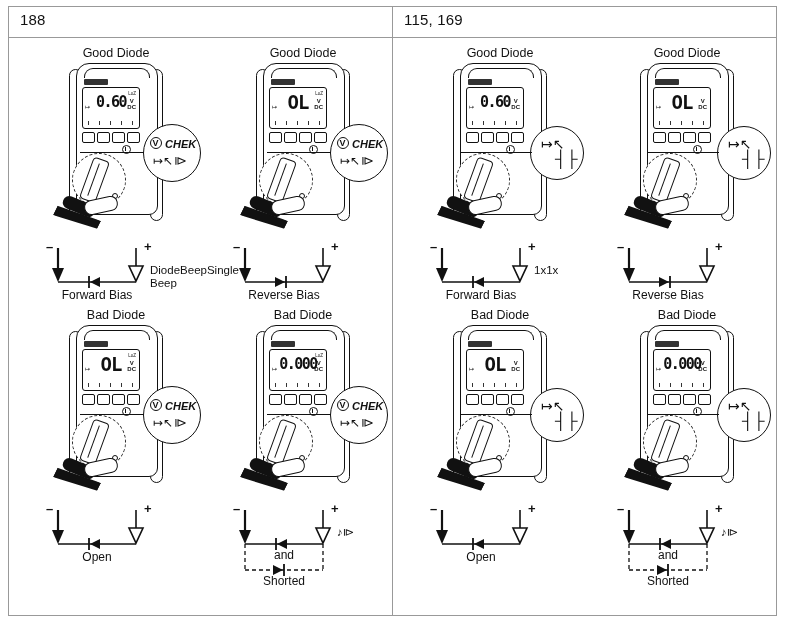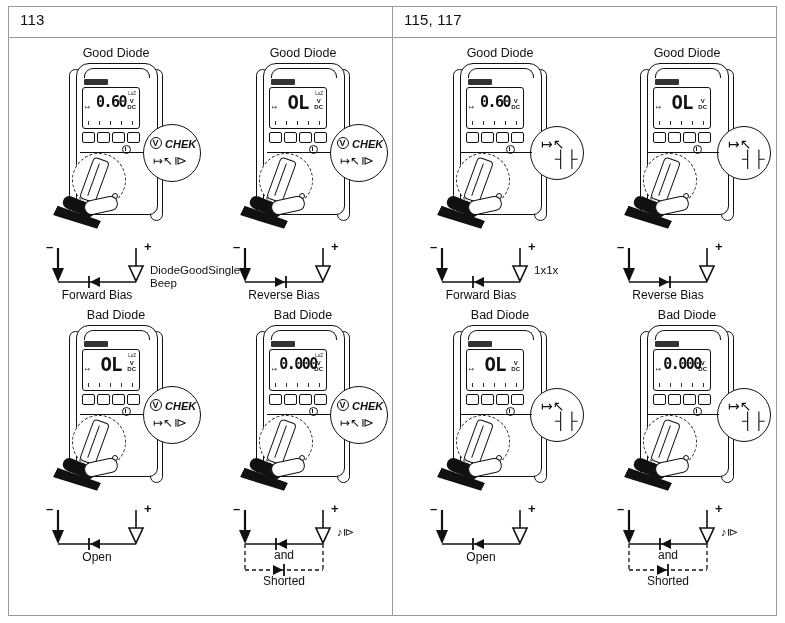--- a/index.html
+++ b/index.html
@@ -66,22 +66,22 @@
   .leadline{position:absolute;height:1.4px;background:#111;}
 </style>
 </head>
 <body>
 
 <div id="figure">
   <div class="frame"></div>
   <div class="hdiv"></div>
   <div class="vdiv"></div>
 
-  <div class="panel-head" id="head-left">113</div>
-  <div class="panel-head" id="head-right">115, 117</div>
+  <div class="panel-head" id="head-left">188</div>
+  <div class="panel-head" id="head-right">115, 169</div>
 
   <div id="cells">
       <div class="cell" style="left: 18px; top: 46px;">
         <div class="caption">Good Diode</div>
         <div class="meter">
           <div class="earL"></div>
           <div class="earR"></div>
           <div class="shell"></div>
           <div class="brand"></div>
           <div class="lcd">
@@ -128,21 +128,21 @@
             <polygon points="28,26 40,26 34,40" fill="#111"></polygon>
             <path d="M112 6 L112 26" stroke="#111" stroke-width="1.6" fill="none"></path>
             <polygon points="105,24 119,24 112,39" fill="#fff" stroke="#111" stroke-width="1.6"></polygon>
             <path d="M34 40 L112 40" stroke="#111" stroke-width="1.4" fill="none"></path>
             <polygon points="76,35 76,45 66,40" fill="#111"></polygon>
             <path d="M65 34 L65 46" stroke="#111" stroke-width="1.8"></path>
           </svg>
           <div class="sign" style="left:22px;top:0px;">–</div>
           <div class="sign" style="left:120px;top:0px;">+</div>
           <div class="lbl" style="left:20px;top:46px;width:106px;">Forward Bias</div>
-          <div class="note" style="left:126px;top:22px;width:56px;"><span>Diode</span><span>Good</span><span>Single
+          <div class="note" style="left:126px;top:22px;width:56px;"><span>Diode</span><span>Beep</span><span>Single
 Beep</span></div>
         </div>
       </div>
       <div class="cell" style="left: 205px; top: 46px;">
         <div class="caption">Good Diode</div>
         <div class="meter">
           <div class="earL"></div>
           <div class="earR"></div>
           <div class="shell"></div>
           <div class="brand"></div>

